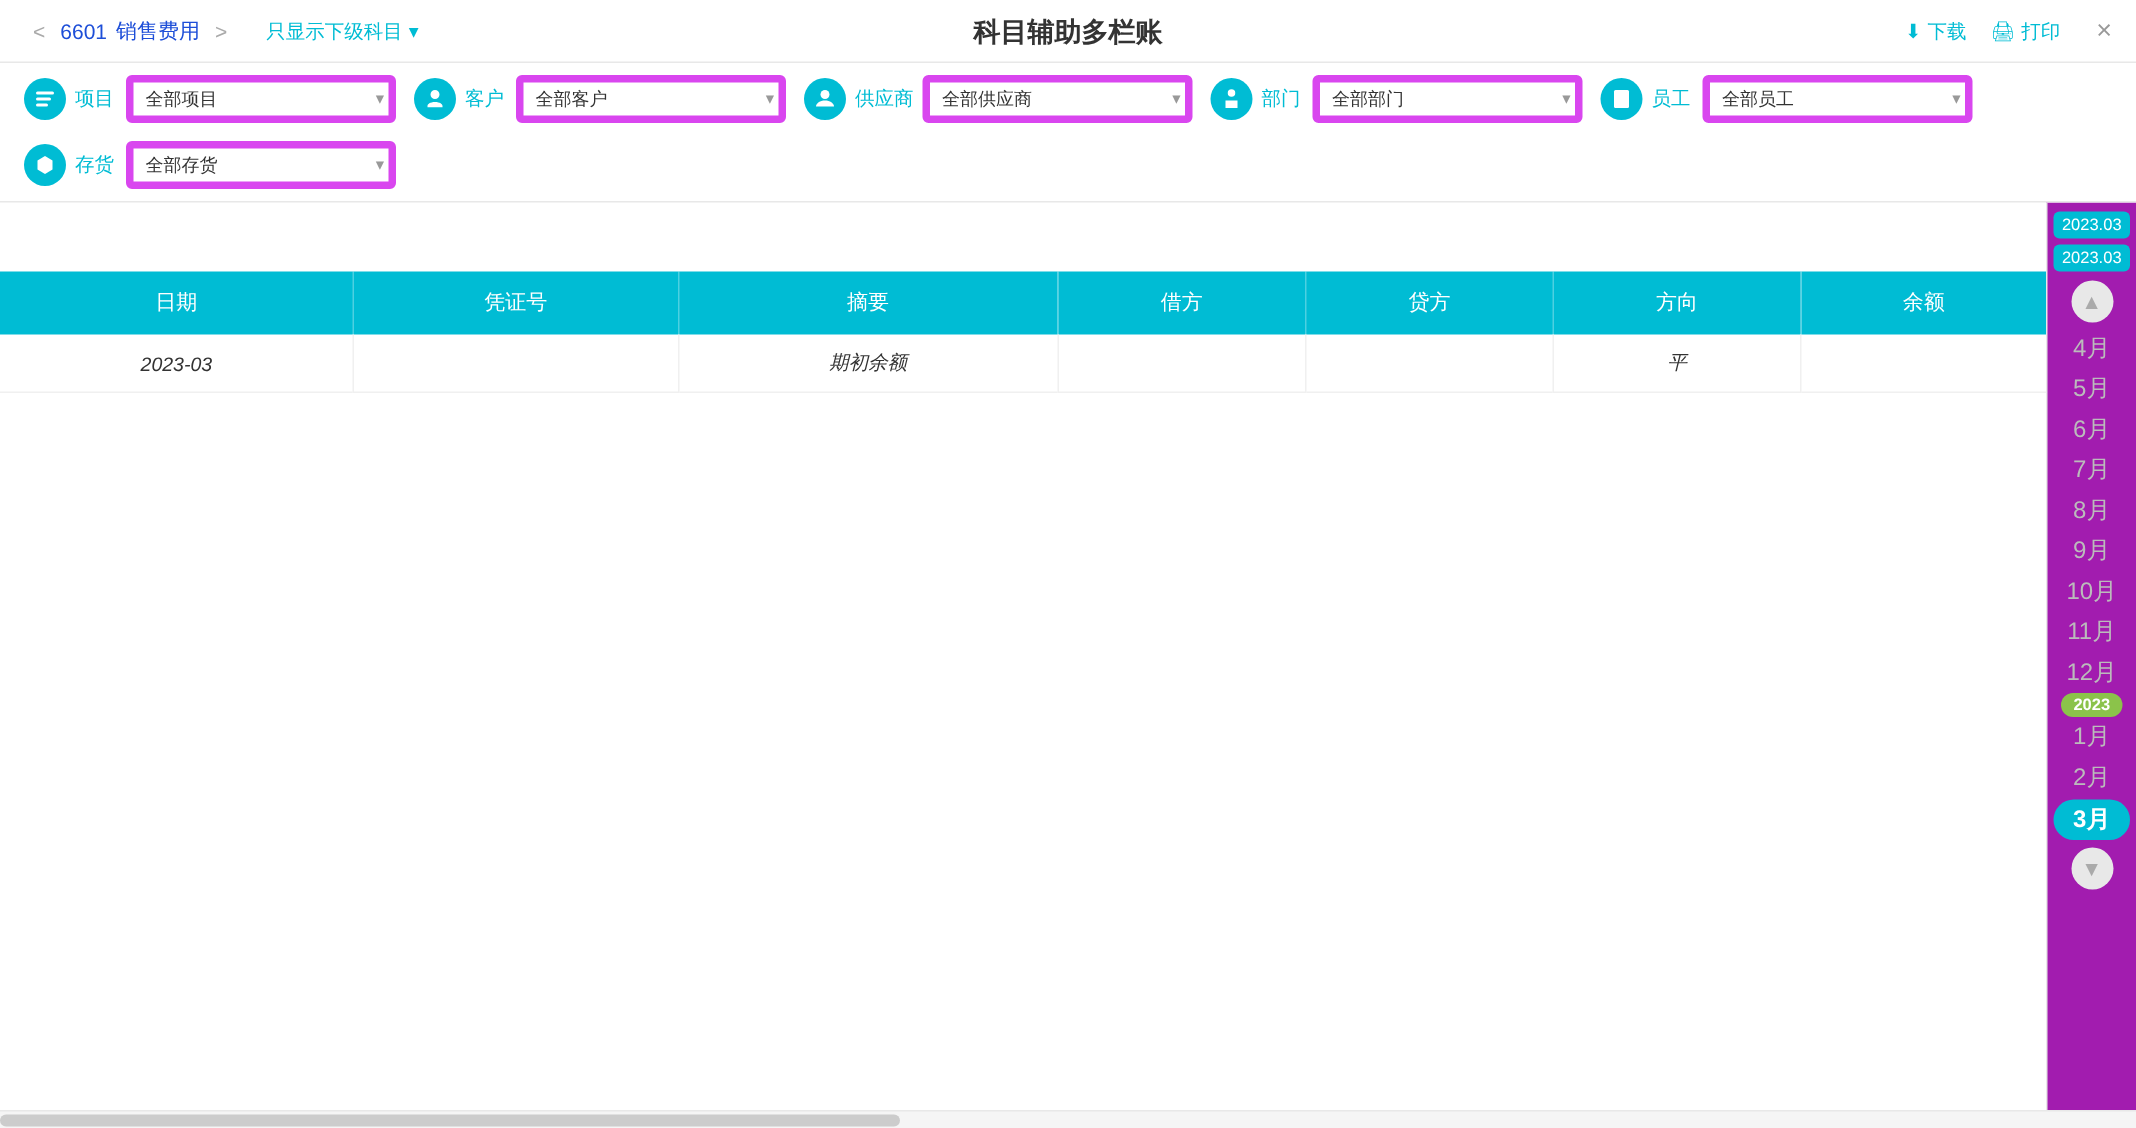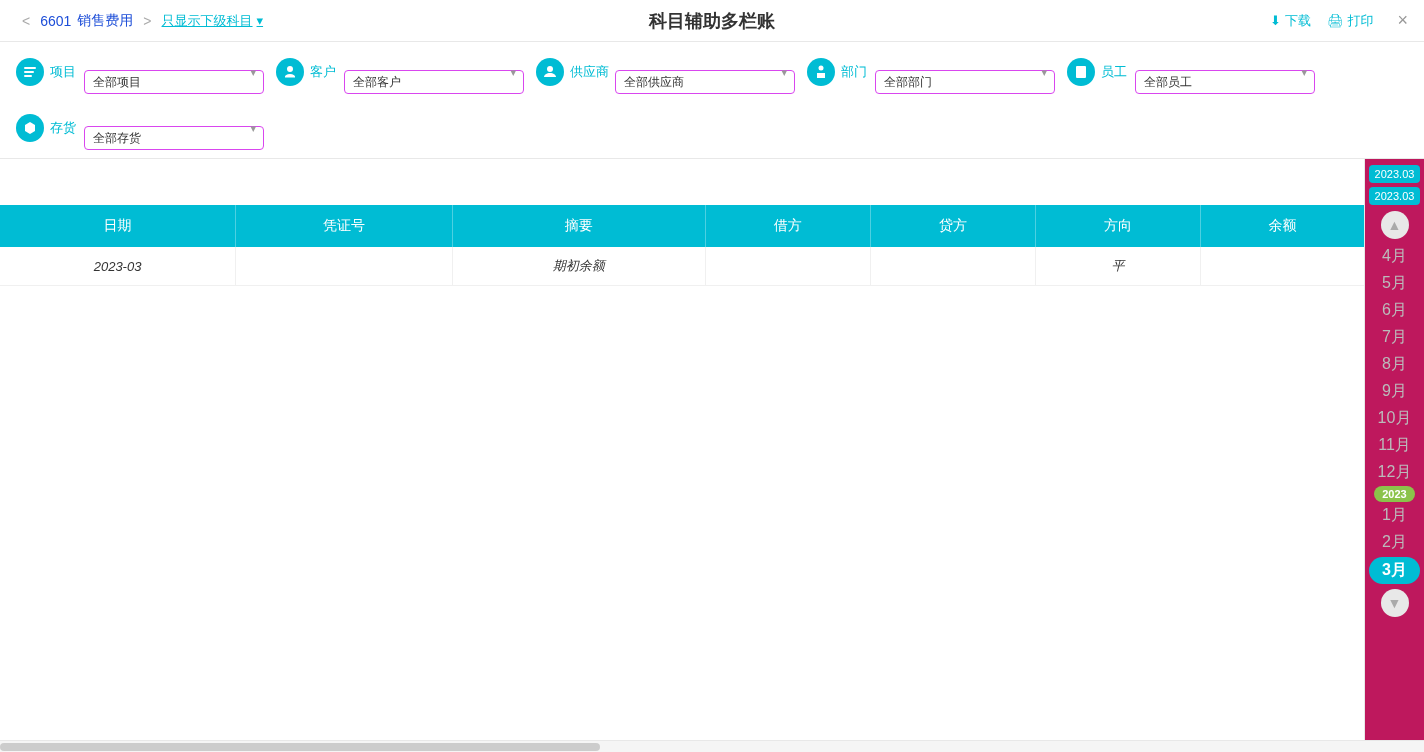--- a/index.html
+++ b/index.html
@@ -42,23 +42,22 @@
       color: #1d4ed8;
       font-size: 14px;
       font-weight: 500;
       margin: 0 4px;
     }
     .show-sub {
       display: flex;
       align-items: center;
       gap: 4px;
       color: #00bcd4;
-      text-decoration: underline;
-      cursor: pointer;
-      margin-left: 4px;
+      cursor: pointer;
+      margin-left: 20px;
       font-size: 13px;
       justify-content: space-between;
     }
     .page-title {
       position: absolute;
       left: 50%;
       transform: translateX(-50%);
       font-size: 18px;
       font-weight: bold;
       color: #333;
@@ -109,32 +108,31 @@
       color: #fff;
       font-size: 14px;
       flex-shrink: 0;
     }
     .filter-label {
       color: #00bcd4;
       font-size: 13px;
       min-width: 28px;
     }
     .filter-select {
-      border: 1px solid #d946ef;
+      border: 5px solid #d946ef;
       border-radius: 4px;
       padding: 4px 24px 4px 8px;
       font-size: 12px;
       color: #333;
       background: #fff;
       appearance: none;
       -webkit-appearance: none;
       cursor: pointer;
       width: 180px;
       position: relative;
-      margin-top: 20px;
     }
     .select-wrapper {
       position: relative;
       display: inline-block;
     }
     .select-wrapper::after {
       content: '▾';
       position: absolute;
       right: 8px;
       top: 50%;
@@ -199,21 +197,21 @@
       left: 0;
       top: 2px;
       height: 8px;
       width: 600px;
       background: #ccc;
       border-radius: 4px;
     }
     
     .timeline-panel {
       width: 60px;
-      background: #be185d;
+      background: #a21caf;
       border-left: 1px solid #e8e8e8;
       display: flex;
       flex-direction: column;
       align-items: center;
       padding: 4px 0;
       overflow: hidden;
       position: relative;
     }
     .timeline-up-arrow, .timeline-down-arrow {
       width: 28px;

